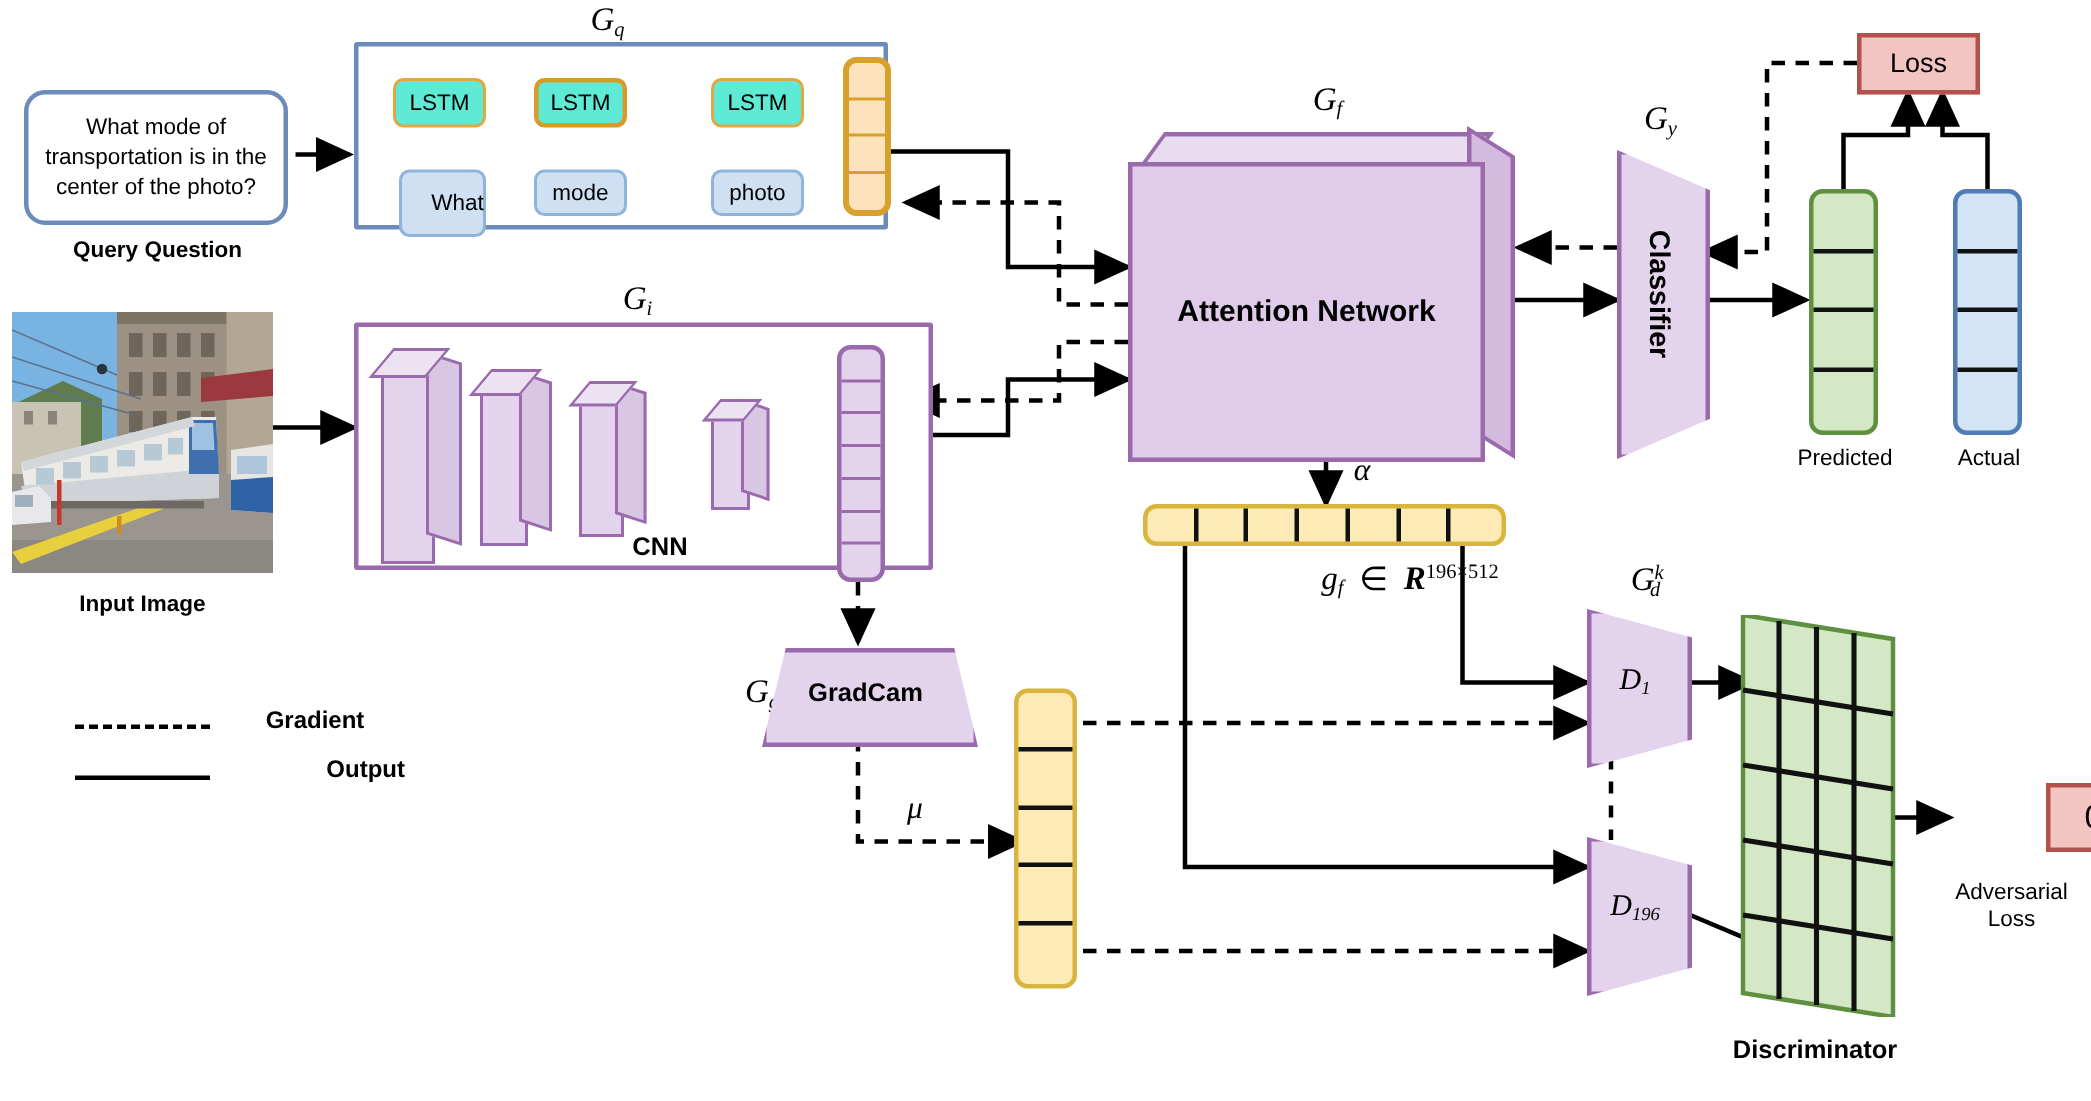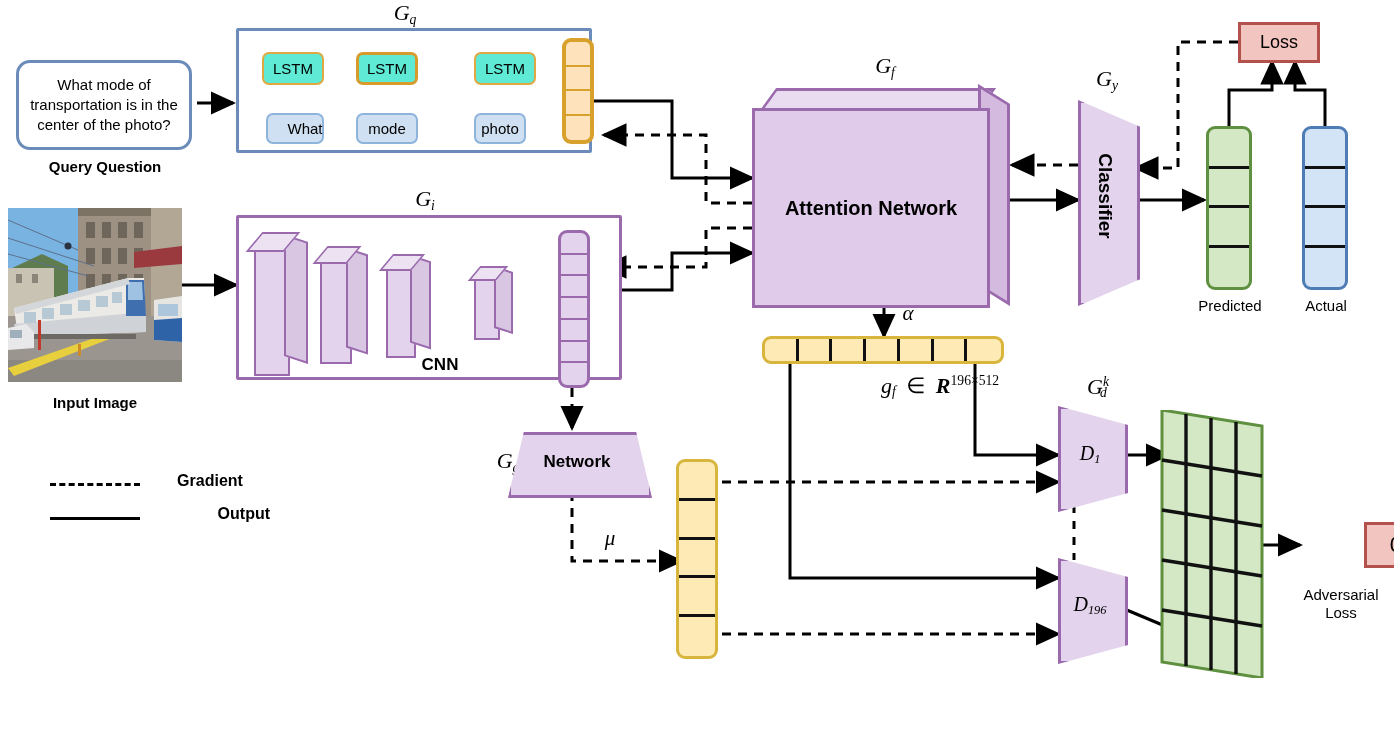--- a/index.html
+++ b/index.html
@@ -182,27 +182,27 @@
   <div class="abs cellL" style="left:262px;top:52px;width:62px;height:33px;">
       <span>LSTM</span>
     </div>
   <div class="abs cellL bold" style="left:356px;top:52px;width:62px;height:33px;">
       <span>LSTM</span>
     </div>
   <div class="abs cellL" style="left:474px;top:52px;width:62px;height:33px;">
       <span>LSTM</span>
     </div>
 
-  <div class="abs cellW" style="left:266px;top:113px;width:58px;height:31px;padding-left:20px;">
+  <div class="abs cellW" style="left:266px;top:113px;width:58px;height:45px;padding-left:20px;">
       <span>What</span>
     </div>
   <div class="abs cellW" style="left:356px;top:113px;width:62px;height:31px;">
       <span>mode</span>
     </div>
-  <div class="abs cellW" style="left:474px;top:113px;width:52px;height:31px;">
+  <div class="abs cellW" style="left:474px;top:113px;width:62px;height:31px;">
       <span>photo</span>
     </div>
 
   <div class="abs vec vec-orange" id="qvec" style="left:562px;top:38px;width:32px;height:106px;">
       <div class="seg" style="height: 25%;"></div>
       <div class="seg" style="height: 25%;"></div>
       <div class="seg" style="height: 25%;"></div>
       <div class="seg" style="height: 25%;"></div>
     </div>
 
@@ -373,21 +373,21 @@
   <div class="abs math" style="left:830px;top:374px;width:220px;text-align:center;">
     <span>g</span><sub>f</sub>
     <span class="up" style="margin:0 5px;">∈</span>
     <span style="font-weight:bold;">R</span><sup class="up">196×512</sup>
   </div>
 
   <div class="abs math" style="left:478px;top:450px;width:60px;">
     <span>G</span><sub>g</sub>
   </div>
   <div class="trap trap-gc" style="left:508px;top:432px;width:138px;height:60px;"></div>
-  <div class="abs lbl" style="left:508px;top:452px;width:138px;font-size:17px;">Network</div>
+  <div class="abs lbl" style="left:508px;top:452px;width:138px;font-size:17px;">GradCam</div>
   <div class="abs math" style="left:595px;top:528px;width:30px;font-size:21px;">μ</div>
 
   <div class="abs vec vec-yellow" id="ggvec" style="left:676px;top:459px;width:42px;height:200px;">
       <div class="seg" style="height: 20%;"></div>
       <div class="seg" style="height: 20%;"></div>
       <div class="seg" style="height: 20%;"></div>
       <div class="seg" style="height: 20%;"></div>
       <div class="seg" style="height: 20%;"></div>
     </div>
 
@@ -410,20 +410,21 @@
         <path d="M36,4 L36,256"></path>
           <path d="M61,8 L61,260"></path>
           <path d="M86,12 L86,264"></path>
         <path d="M12,50 L112,66"></path>
           <path d="M12,100 L112,116"></path>
         <path d="M12,150 L112,166"></path>
           <path d="M12,200 L112,216"></path>
       </g>
     </svg>
   </div>
+  <div class="abs lbl" style="left:1080px;top:690px;width:260px;font-size:17px;">Discriminator</div>
 
   <div class="abs redbox" style="left:1364px;top:522px;width:82px;height:46px;font-size:22px;">
     <span>0/1</span>
   </div>
   <div class="abs plain" style="left:1282px;top:586px;width:118px;">
     <div>Adversarial</div>
     <div>Loss</div>
   </div>
 
 </div>

